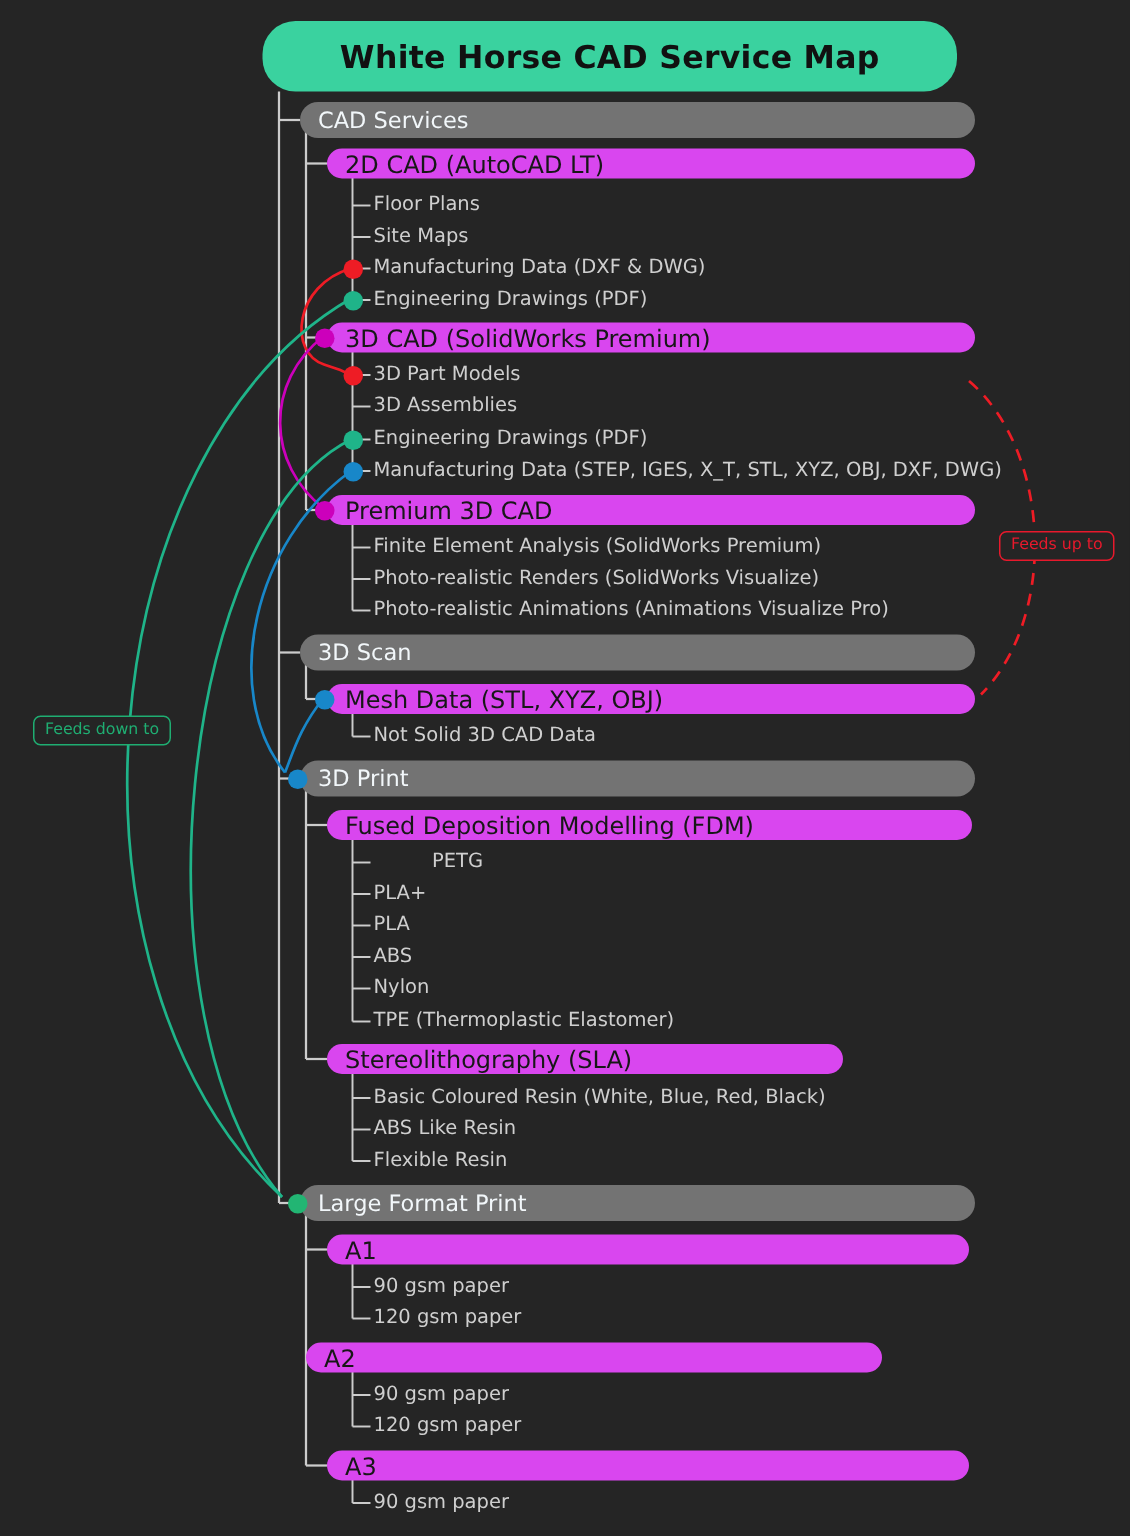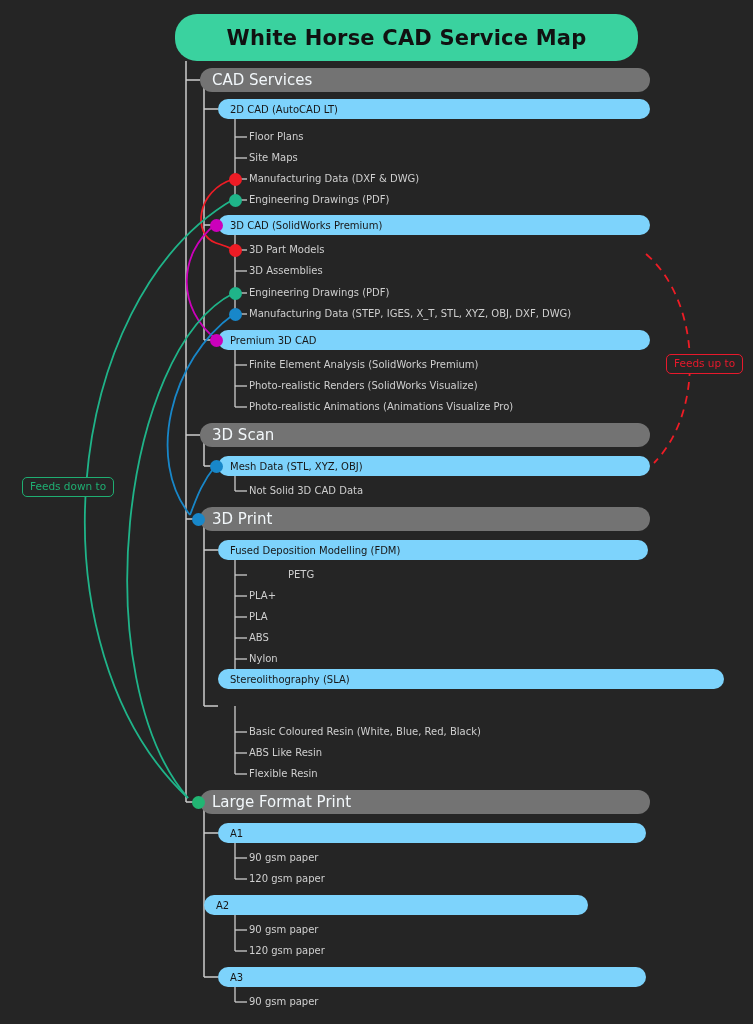--- a/index.html
+++ b/index.html
@@ -42,32 +42,32 @@
     background: #737373;
     color: #f2f7fa;
     border-radius: 12px;
     font-size: 15px;
     height: 24px;
     display: flex; align-items: center;
     padding-left: 12px;
     white-space: nowrap;
   }
   .lvl2-pill {
-    background: #7dd3fc;
+    background: #d946ef;
     color: #171717;
     border-radius: 10px;
-    font-size: 10px;
+    font-size: 16px;
     height: 20px;
     display: flex; align-items: center;
     padding-left: 12px;
     white-space: nowrap;
   }
   .leaf-label {
     color: #cfcfcf;
-    font-size: 10px;
+    font-size: 13px;
     height: 14px;
     line-height: 14px;
     white-space: nowrap;
   }
 
   
   .dot {
     position: absolute;
     width: 13px; height: 13px;
     border-radius: 50%;
@@ -197,21 +197,21 @@
       <div class="node leaf-label" style="left: 249px; top: 484px;">Not Solid 3D CAD Data</div>
       <div class="node lvl1-pill" style="left: 200px; top: 507px; width: 450px;">3D Print</div>
       <div class="dot" style="left: 191.5px; top: 512.5px; background: rgb(24, 135, 201);"></div>
       <div class="node lvl2-pill" style="left: 218px; top: 540px; width: 430px;">Fused Deposition Modelling (FDM)</div>
       <div class="node leaf-label" style="left: 249px; top: 568px; margin-left: 39px;">PETG</div>
       <div class="node leaf-label" style="left: 249px; top: 589px;">PLA+</div>
       <div class="node leaf-label" style="left: 249px; top: 610px;">PLA</div>
       <div class="node leaf-label" style="left: 249px; top: 631px;">ABS</div>
       <div class="node leaf-label" style="left: 249px; top: 652px;">Nylon</div>
       <div class="node leaf-label" style="left: 249px; top: 674px;">TPE (Thermoplastic Elastomer)</div>
-      <div class="node lvl2-pill" style="left: 218px; top: 669px; width: 506px;">Stereolithography (SLA)</div>
+      <div class="node lvl2-pill" style="left: 218px; top: 696px; width: 344px;">Stereolithography (SLA)</div>
       <div class="node leaf-label" style="left: 249px; top: 725px;">Basic Coloured Resin (White, Blue, Red, Black)</div>
       <div class="node leaf-label" style="left: 249px; top: 746px;">ABS Like Resin</div>
       <div class="node leaf-label" style="left: 249px; top: 767px;">Flexible Resin</div>
       <div class="node lvl1-pill" style="left: 200px; top: 790px; width: 450px;">Large Format Print</div>
       <div class="dot" style="left: 191.5px; top: 795.5px; background: rgb(34, 181, 115);"></div>
       <div class="node lvl2-pill" style="left: 218px; top: 823px; width: 428px;">A1</div>
       <div class="node leaf-label" style="left: 249px; top: 851px;">90 gsm paper</div>
       <div class="node leaf-label" style="left: 249px; top: 872px;">120 gsm paper</div>
       <div class="node lvl2-pill" style="left: 204px; top: 895px; width: 384px;">A2</div>
       <div class="node leaf-label" style="left: 249px; top: 923px;">90 gsm paper</div>

